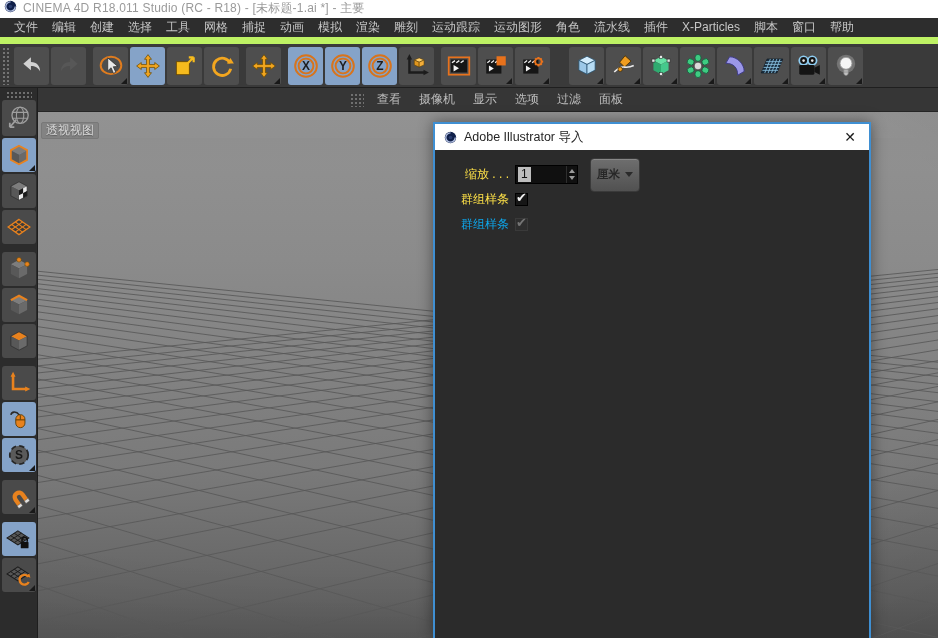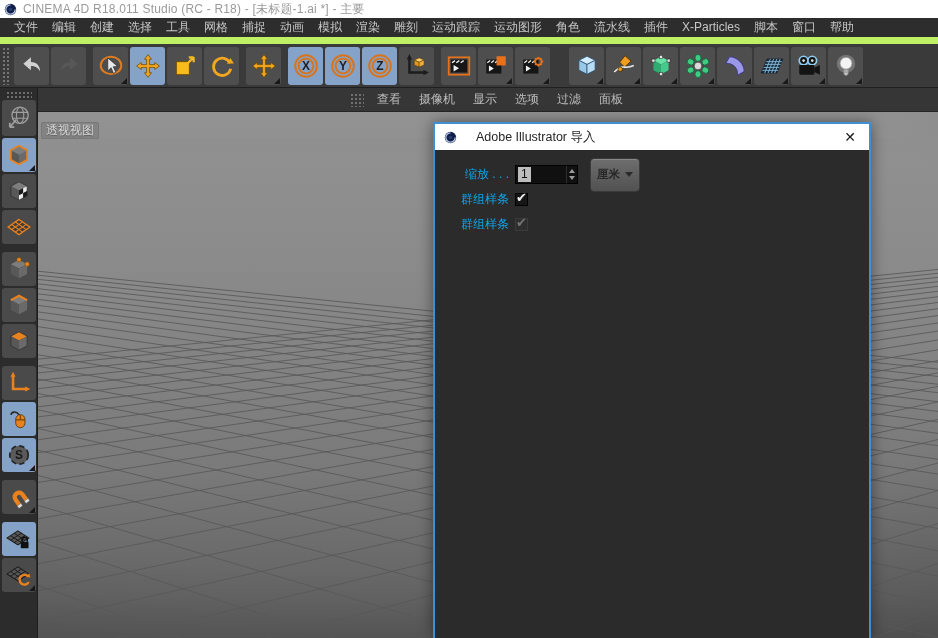--- a/index.html
+++ b/index.html
@@ -1,21 +1,21 @@
 <!DOCTYPE html>
 <html><head>
 <meta charset="utf-8">
 <style>
   * { margin:0; padding:0; box-sizing:border-box; }
   html,body { width:938px; height:638px; overflow:hidden; background:#222;
     font-family:"Liberation Sans","DejaVu Sans",sans-serif; }
   .app { position:relative; width:938px; height:638px; background:#383838; overflow:hidden; }
 
   
-  .titlebar { height:18px; background:#ffffff; display:flex; align-items:center; gap:6px; padding-left:4px; }
+  .titlebar { height:18px; background:#ffffff; display:flex; gap:6px; padding-left:4px; }
   .titlebar .ttext { font-size:12px; color:#9a9a9a; letter-spacing:.2px; white-space:nowrap; }
   .applogo { width:13px; height:13px; display:block; }
 
   
   .menubar { height:26px; background:#2d2d2d; display:flex; align-items:center; padding-left:7px; border-bottom:7px solid #bef264; }
   .menubar .mitem { font-size:12px; color:#c6c6c6; padding:0 7px; line-height:25px; cursor:default; white-space:nowrap; }
 
   
   .toolbar { height:44px; background:#3a3a3a; display:flex; align-items:center; padding-left:2px; border-bottom:1px solid #1f1f1f; }
   .grip-v { width:9px; height:38px; margin-right:3px; background-image:radial-gradient(circle,#747474 1px,transparent 1.3px); background-size:4px 4px; }
@@ -49,26 +49,26 @@
       linear-gradient(#929292 0%, #8b8b8b 28%, #7a7a7a 68%, #646464 92%, #595959 100%);
   }
   .viewport svg.grid { position:absolute; inset:0; width:100%; height:100%; }
   .gl { stroke:#585858; stroke-width:1; opacity:.85; }
   .vplabel { position:absolute; top:10px; left:3px; font-size:12px; color:#d8d8d8; background:rgba(128,128,128,.85);
     border:1px solid #787878; border-radius:2px; padding:0 4px; line-height:15px; text-shadow:0 1px 1px rgba(60,60,60,.6); }
 
   
   .dialog { position:absolute; left:433px; top:122px; width:438px; bottom:0; z-index:10;
     border:2px solid #3f8fd2; border-bottom:none; background:#2b2b2b; box-shadow:0 0 14px rgba(0,0,0,.45); display:flex; flex-direction:column; }
-  .dtitle { height:26px; background:#ffffff; display:flex; align-items:center; gap:19px; padding:0 10px 0 9px; flex:none; }
+  .dtitle { height:26px; background:#ffffff; display:flex; align-items:center; gap:7px; padding:0 10px 0 9px; flex:none; }
   .dtitle .dtext { font-size:12.5px; color:#262626; flex:1; white-space:nowrap; }
   .dclose { font-size:14px; color:#1a1a1a; cursor:pointer; padding:0 3px; line-height:24px; }
   .dbody { flex:1; padding-top:15px; }
   .frow { display:flex; align-items:center; margin-bottom:6px; padding-left:14px; height:19px; }
-  .flabel { width:60px; text-align:right; margin-right:6px; font-size:12px; color:#0ea5e9; white-space:nowrap; }
+  .flabel { width:60px; text-align:right; margin-right:6px; font-size:12px; color:#fde047; white-space:nowrap; }
   .frow.disabled .flabel { color:#0ea5e9; }
 
   .numfield { width:63px; height:19px; background:#101010; border:1px solid #000; display:flex; align-items:center; position:relative; }
   .numval { margin-left:2px; font-size:12px; background:#bdbdbd; color:#101010; padding:0 3px; line-height:15px; }
   .spinner { position:absolute; right:0; top:0; bottom:0; width:11px; border-left:1px solid #2e2e2e; display:flex; flex-direction:column; align-items:center; justify-content:center; gap:3px; cursor:pointer; }
   .spup { width:0;height:0;border-left:3.5px solid transparent;border-right:3.5px solid transparent;border-bottom:4px solid #9a9a9a; }
   .spdn { width:0;height:0;border-left:3.5px solid transparent;border-right:3.5px solid transparent;border-top:4px solid #9a9a9a; }
 
   .dropdown { margin-left:12px; width:50px; height:34px; border-radius:4px;
     background:linear-gradient(#6e6e6e,#515151); border:1px solid #3a3a3a; box-shadow:inset 0 1px 0 rgba(255,255,255,.18);

